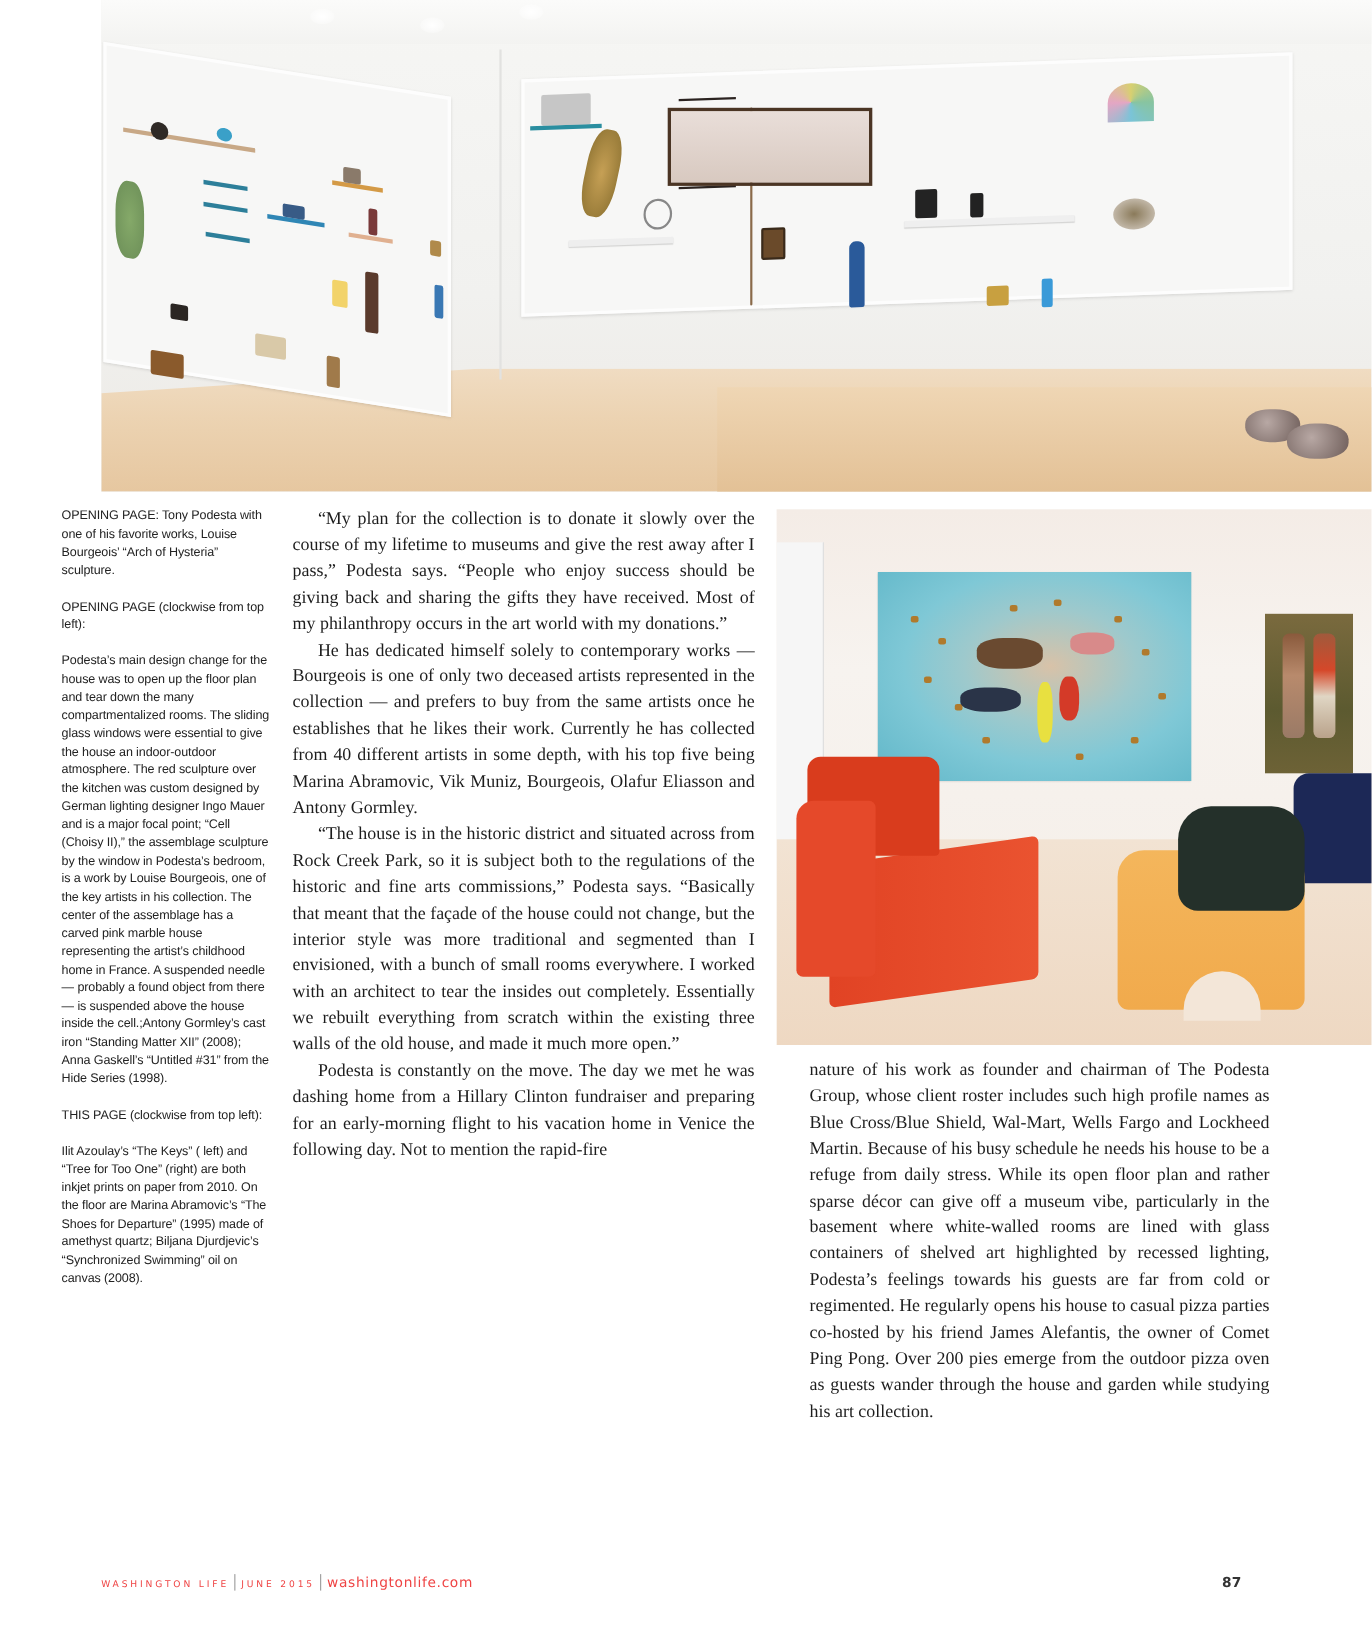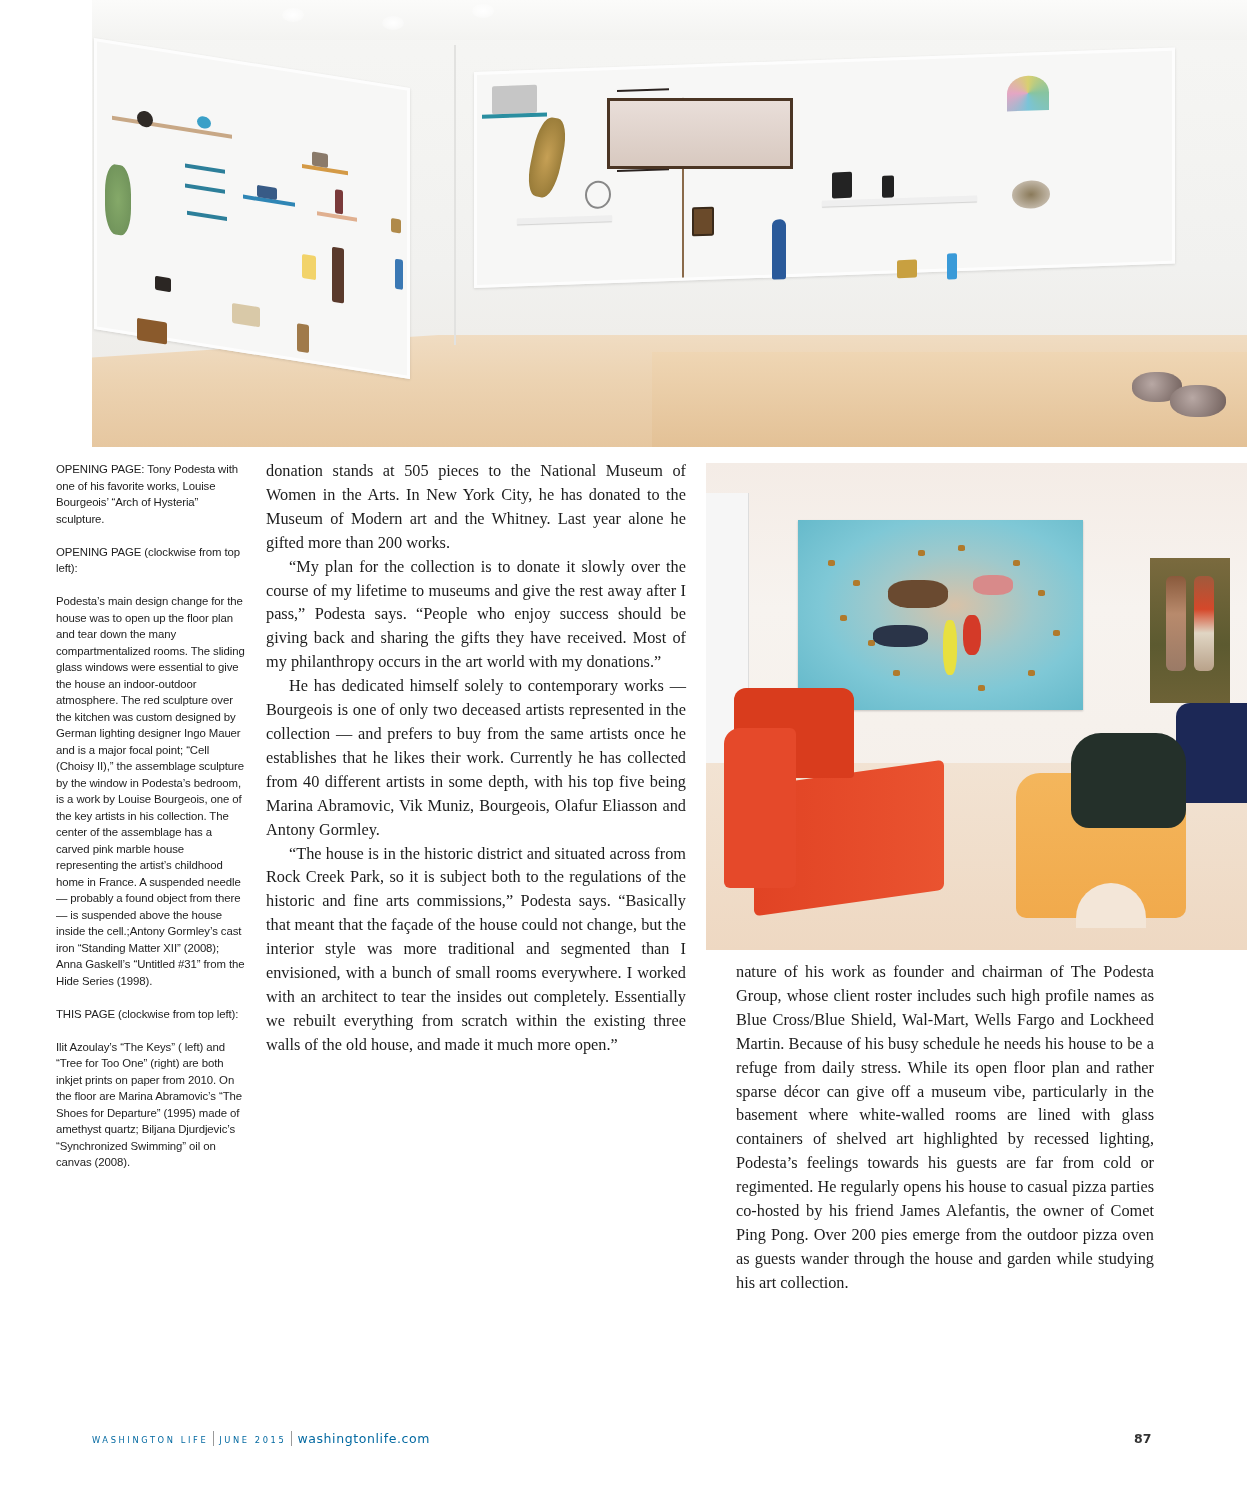--- a/index.html
+++ b/index.html
@@ -55,24 +55,24 @@
   
   .col { position: absolute; font-family: "Liberation Serif", serif; font-size: 16.3px; line-height: 23.9px; color: #1c1c1c; text-align: justify; }
   .col p { margin: 0; text-indent: 23px; }
   .col p.noindent { text-indent: 0; }
   .col-mid { left: 266px; top: 459px; width: 420px; }
   .col-right { left: 736px; top: 960px; width: 418px; }
   .wl-mark { display: inline-block; background: #111; color: #fff; font-family: "Liberation Sans", sans-serif; font-weight: bold;
     font-size: 12px; line-height: 15px; padding: 1px 2px 0 2px; margin-left: 10px; letter-spacing: -0.5px; vertical-align: 1px; text-indent: 0; }
 
   
-  .footer { position: absolute; left: 92px; top: 1431px; font-family: "DejaVu Sans", sans-serif; color: #0369a1; font-size: 12.5px; letter-spacing: 0.6px; white-space: nowrap; }
+  .footer { position: absolute; left: 92px; top: 1431px; font-family: "DejaVu Sans", sans-serif; color: #ef4444; font-size: 12.5px; letter-spacing: 0.6px; white-space: nowrap; }
   .footer .small-caps { font-size: 8.3px; letter-spacing: 2.6px; text-transform: uppercase; }
   .footer .sep { display: inline-block; width: 1px; height: 15px; background: #9a9a9a; vertical-align: -3px; margin: 0 5px; }
-  .page-num { position: absolute; left: 1134px; top: 1431px; font-family: "DejaVu Sans", sans-serif; font-weight: bold; font-size: 12.5px; color: #333; }
+  .page-num { position: absolute; left: 1111px; top: 1431px; font-family: "DejaVu Sans", sans-serif; font-weight: bold; font-size: 12.5px; color: #333; }
 </style>
 </head>
 <body>
 
 <div class="photo-top">
   <div class="ceiling"></div>
   <div class="light" style="left:190px;top:8px"></div>
   <div class="light" style="left:290px;top:16px"></div>
   <div class="light" style="left:380px;top:4px"></div>
   <div class="floor"></div>
@@ -133,24 +133,24 @@
 
 <div class="captions">
   <p>OPENING PAGE: Tony Podesta with one of his favorite works, Louise Bourgeois’ “Arch of Hysteria” sculpture.</p>
   <p>OPENING PAGE (clockwise from top left):</p>
   <p>Podesta’s main design change for the house was to open up the floor plan and tear down the many compartmentalized rooms. The sliding glass windows were essential to give the house an indoor-outdoor atmosphere. The red sculpture over the kitchen was custom designed by German lighting designer Ingo Mauer and is a major focal point; “Cell (Choisy II),” the assemblage sculpture by the window in Podesta’s bedroom, is a work by Louise Bourgeois, one of the key artists in his collection. The center of the assemblage has a carved pink marble house representing the artist’s childhood home in France. A suspended needle — probably a found object from there — is suspended above the house inside the cell.;Antony Gormley’s cast iron “Standing Matter XII” (2008); Anna Gaskell’s “Untitled #31” from the Hide Series (1998).</p>
   <p>THIS PAGE (clockwise from top left):</p>
   <p>Ilit Azoulay’s “The Keys” ( left) and “Tree for Too One” (right) are both inkjet prints on paper from 2010. On the floor are Marina Abramovic’s “The Shoes for Departure” (1995) made of amethyst quartz; Biljana Djurdjevic’s “Synchronized Swimming” oil on canvas (2008).</p>
 </div>
 
 <div class="col col-mid">
-  <p class="noindent">donation stands at 505 pieces to the National Museum of Women in the Arts. In New York City, he has donated to the Museum of Modern art and the Whitney. Last year alone he  gifted more than 200 works.</p>
   <p>“My plan for the collection is to donate it slowly over the course of my lifetime to museums and give the rest away after I pass,” Podesta says. “People who enjoy success should be giving back and sharing the gifts they have received. Most of my philanthropy occurs in the art world with my donations.”</p>
   <p>He has dedicated himself solely to contemporary works — Bourgeois is one of only two deceased artists represented in the collection — and prefers to buy from the same artists once he establishes that he likes their work. Currently he has collected from 40 different artists in some depth, with his top five being Marina Abramovic, Vik Muniz, Bourgeois, Olafur Eliasson and Antony Gormley.</p>
   <p>“The house is in the historic district and situated across from Rock Creek Park, so it is subject both to the regulations of the historic and fine arts commissions,” Podesta says. “Basically that meant that the façade of the house could not change, but the interior style was more traditional and segmented than I envisioned, with a bunch of small rooms everywhere. I worked with an architect to tear the insides out completely. Essentially we rebuilt everything from scratch within the existing three walls of the old house, and made it much more open.”</p>
+  <p>Podesta is constantly on the move. The day we met he was dashing home from a Hillary Clinton fundraiser and preparing for an early-morning flight to his vacation home in Venice the following day. Not to mention the rapid-fire</p>
 </div>
 
 <div class="photo-mid">
   <div class="door"></div>
   <div class="floor"></div>
   <div class="painting-big">
     <div class="leaf" style="left:30px;top:40px"></div>
     <div class="leaf" style="left:55px;top:60px"></div>
     <div class="leaf" style="left:42px;top:95px"></div>
     <div class="leaf" style="left:70px;top:120px"></div>

